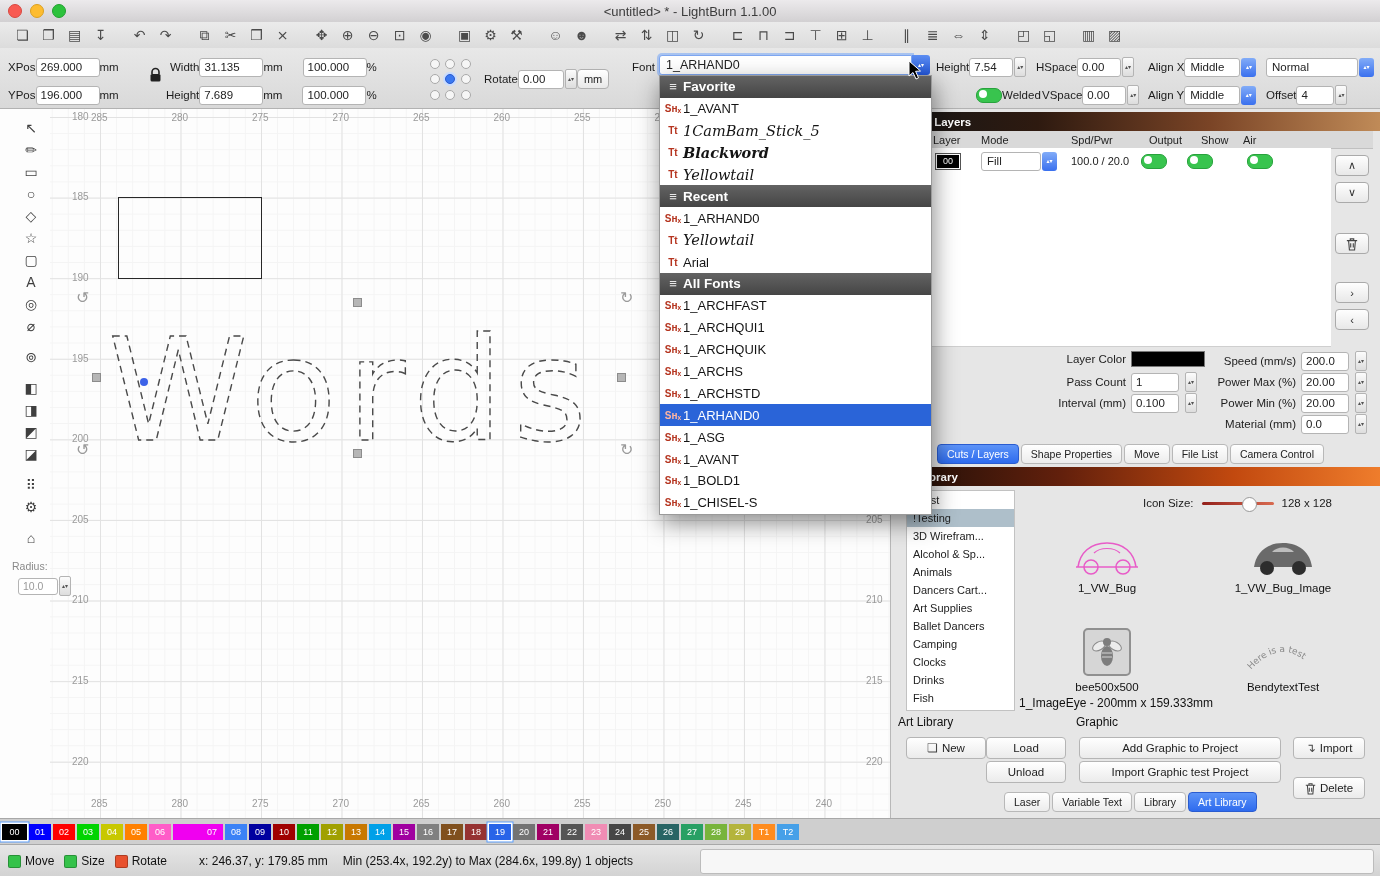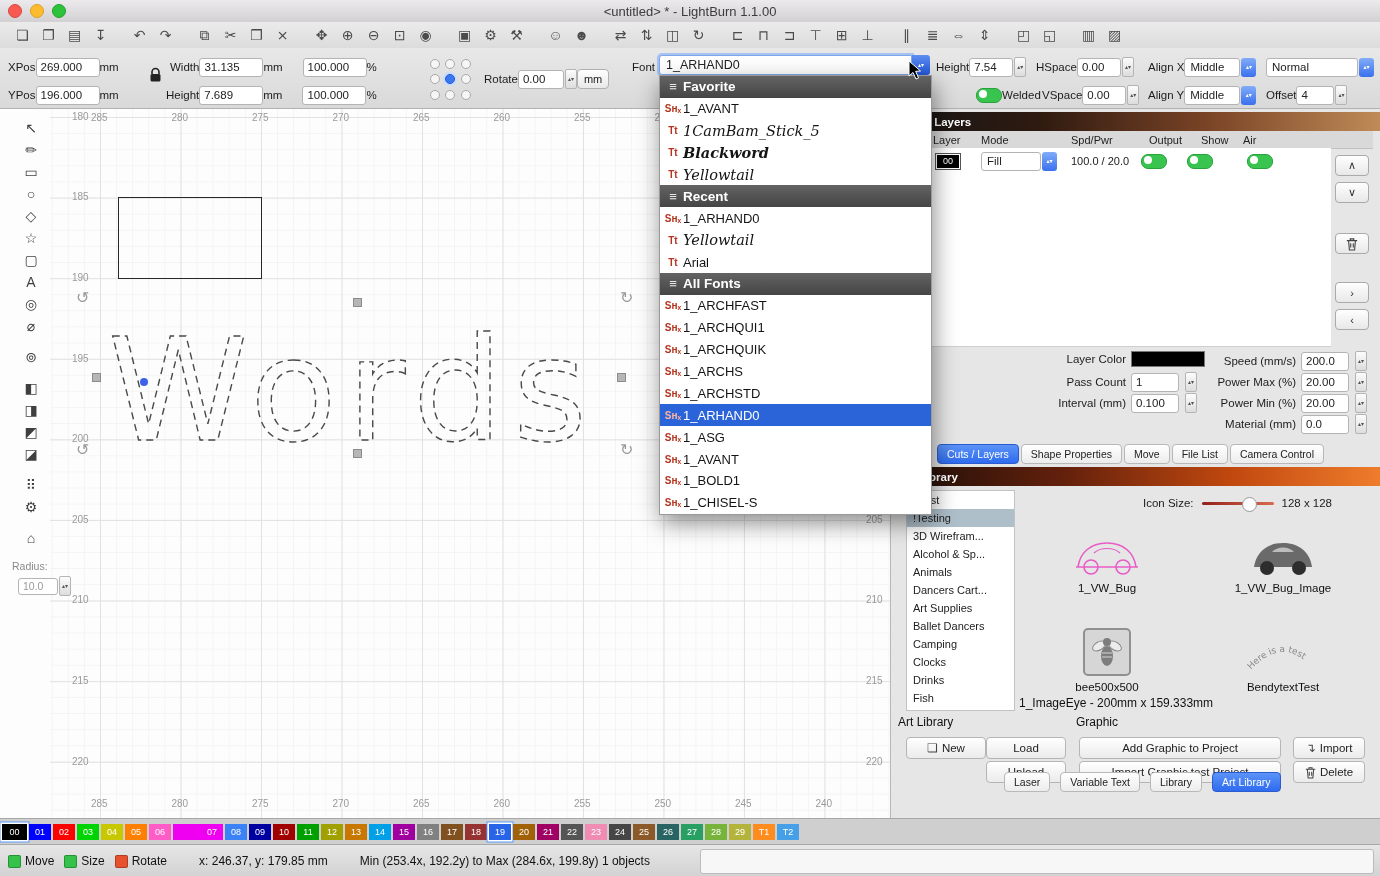--- a/index.html
+++ b/index.html
@@ -129,21 +129,21 @@
   .thumbs{position:absolute;left:128px;top:405px;width:352px;height:180px;display:grid;
     grid-template-columns:repeat(2,1fr);row-gap:8px}
   .thumb{display:flex;flex-direction:column;align-items:center;justify-content:flex-end;gap:3px}
   .tlabel{font-size:11.5px;color:#111}
   .alstatus{position:absolute;left:128px;top:588px;font-size:12px;color:#111}
   .seclabel{position:absolute;font-size:12px;color:#111}
   .abtn{position:absolute;height:20px;background:linear-gradient(#fff,#ebebeb);
     border:1px solid #b5b5b5;border-radius:4px;display:flex;align-items:center;
     justify-content:center;gap:4px;font-size:11.5px;padding:0 6px;white-space:nowrap}
   .bico{font-size:12px;color:#444}
-  .atabs{position:absolute;left:113px;top:664px;display:flex;gap:10px}
+  .atabs{position:absolute;left:113px;top:684px;display:flex;gap:2px}
 
   
   .fcombo{position:absolute;left:659px;top:55px;width:271px;height:20px;display:flex;z-index:9}
   .fcombo .fval{flex:1;background:#fff;border:1px solid #7ea6f0;
     box-shadow:0 0 0 2px rgba(90,150,250,.45);border-radius:3px 0 0 3px;display:flex;
     align-items:center;padding:0 6px;font-size:12.5px}
   .fcombo .bst{width:18px;height:20px;background:linear-gradient(#5d8ef2,#2356d8);
     border-radius:0 3px 3px 0;margin-left:0}
   .fdrop{position:absolute;left:659px;top:75px;width:271px;background:#fff;
     border:1px solid #9a9a9a;box-shadow:2px 8px 22px rgba(0,0,0,.45);z-index:10}
@@ -163,21 +163,21 @@
   .chip{width:22px;height:16px;display:flex;align-items:center;justify-content:center;
     color:#fff;font-size:9px;flex:none}
   .prow span.chip:nth-of-type(1){width:25px}
   .chip.selected{box-shadow:0 0 0 1.5px #fff,0 0 0 2.5px #5a9cf8}
   .statusbar{position:absolute;left:0;top:844px;right:0;height:32px;
     background:linear-gradient(#e6e6e6,#d2d2d2);border-top:1px solid #a8a8a8;display:flex;
     align-items:center;padding-left:8px;font-size:12px;color:#111;z-index:5}
   .sq{width:11px;height:11px;border-radius:2px;margin-right:4px;border:1px solid rgba(0,0,0,.25);flex:none}
   .sq.green{background:#35c24a}.sq.red{background:#e8512e}
   .slab{margin-right:10px}
-  .coords{margin-left:22px}.bounds{margin-left:32px}
+  .coords{margin-left:22px}.bounds{margin-left:15px}
   .sinset{position:absolute;left:700px;top:4px;width:672px;height:23px;background:#f7f7f7;
     border:1px solid #bcbcbc;border-radius:3px}
 </style>
 </head>
 <body>
 
 <div id="root">
 
   <div class="titlebar">
     <span class="tl red"></span>
@@ -577,21 +577,21 @@
     <span class="abtn" style="left:402px;top:629px;width:58px">
       <span class="bico">↴</span>
       <span>Import</span>
     </span>
     <span class="abtn" style="left:95px;top:653px;width:66px">
         <span>Unload</span>
       </span>
     <span class="abtn" style="left:188px;top:653px;width:188px">
         <span>Import Graphic test Project</span>
       </span>
-    <span class="abtn" style="left:402px;top:653px;width:58px">
+    <span class="abtn" style="left:402px;top:669px;width:58px">
       <svg width="11" height="13" viewBox="0 0 14 16">
         <path d="M1 4 H13 M5 4 V2 H9 V4 M3 4 L4 15 H10 L11 4 M5.5 7 V12 M8.5 7 V12" stroke="#444" stroke-width="1.3" fill="none"></path>
       </svg>
       <span>Delete</span>
     </span>
 
     <div class="atabs">
 
     <span class="ctab">Laser</span>
         <span class="ctab">Variable Text</span>
@@ -725,21 +725,21 @@
       <span class="chip" style="background: rgb(160, 0, 0);">10</span>
       <span class="chip" style="background: rgb(0, 160, 0);">11</span>
       <span class="chip" style="background: rgb(160, 160, 0);">12</span>
       <span class="chip" style="background: rgb(200, 120, 0);">13</span>
       <span class="chip" style="background: rgb(0, 160, 232);">14</span>
       <span class="chip" style="background: rgb(160, 0, 160);">15</span>
       <span class="chip" style="background: rgb(128, 128, 128);">16</span>
       <span class="chip" style="background: rgb(128, 80, 30);">17</span>
       <span class="chip" style="background: rgb(150, 50, 50);">18</span>
       <span class="chip selected" style="background: rgb(40, 100, 232);">19</span>
-      <span class="chip" style="background: #a16207;">20</span>
+      <span class="chip" style="background: #737373;">20</span>
       <span class="chip" style="background: rgb(160, 0, 100);">21</span>
       <span class="chip" style="background: rgb(85, 85, 85);">22</span>
       <span class="chip" style="background: rgb(240, 140, 180);">23</span>
       <span class="chip" style="background: rgb(70, 70, 70);">24</span>
       <span class="chip" style="background: rgb(140, 90, 40);">25</span>
       <span class="chip" style="background: rgb(40, 100, 100);">26</span>
       <span class="chip" style="background: rgb(40, 160, 100);">27</span>
       <span class="chip" style="background: rgb(120, 180, 60);">28</span>
       <span class="chip" style="background: rgb(180, 180, 60);">29</span>
       <span class="chip" style="background: rgb(255, 140, 30);">T1</span>

